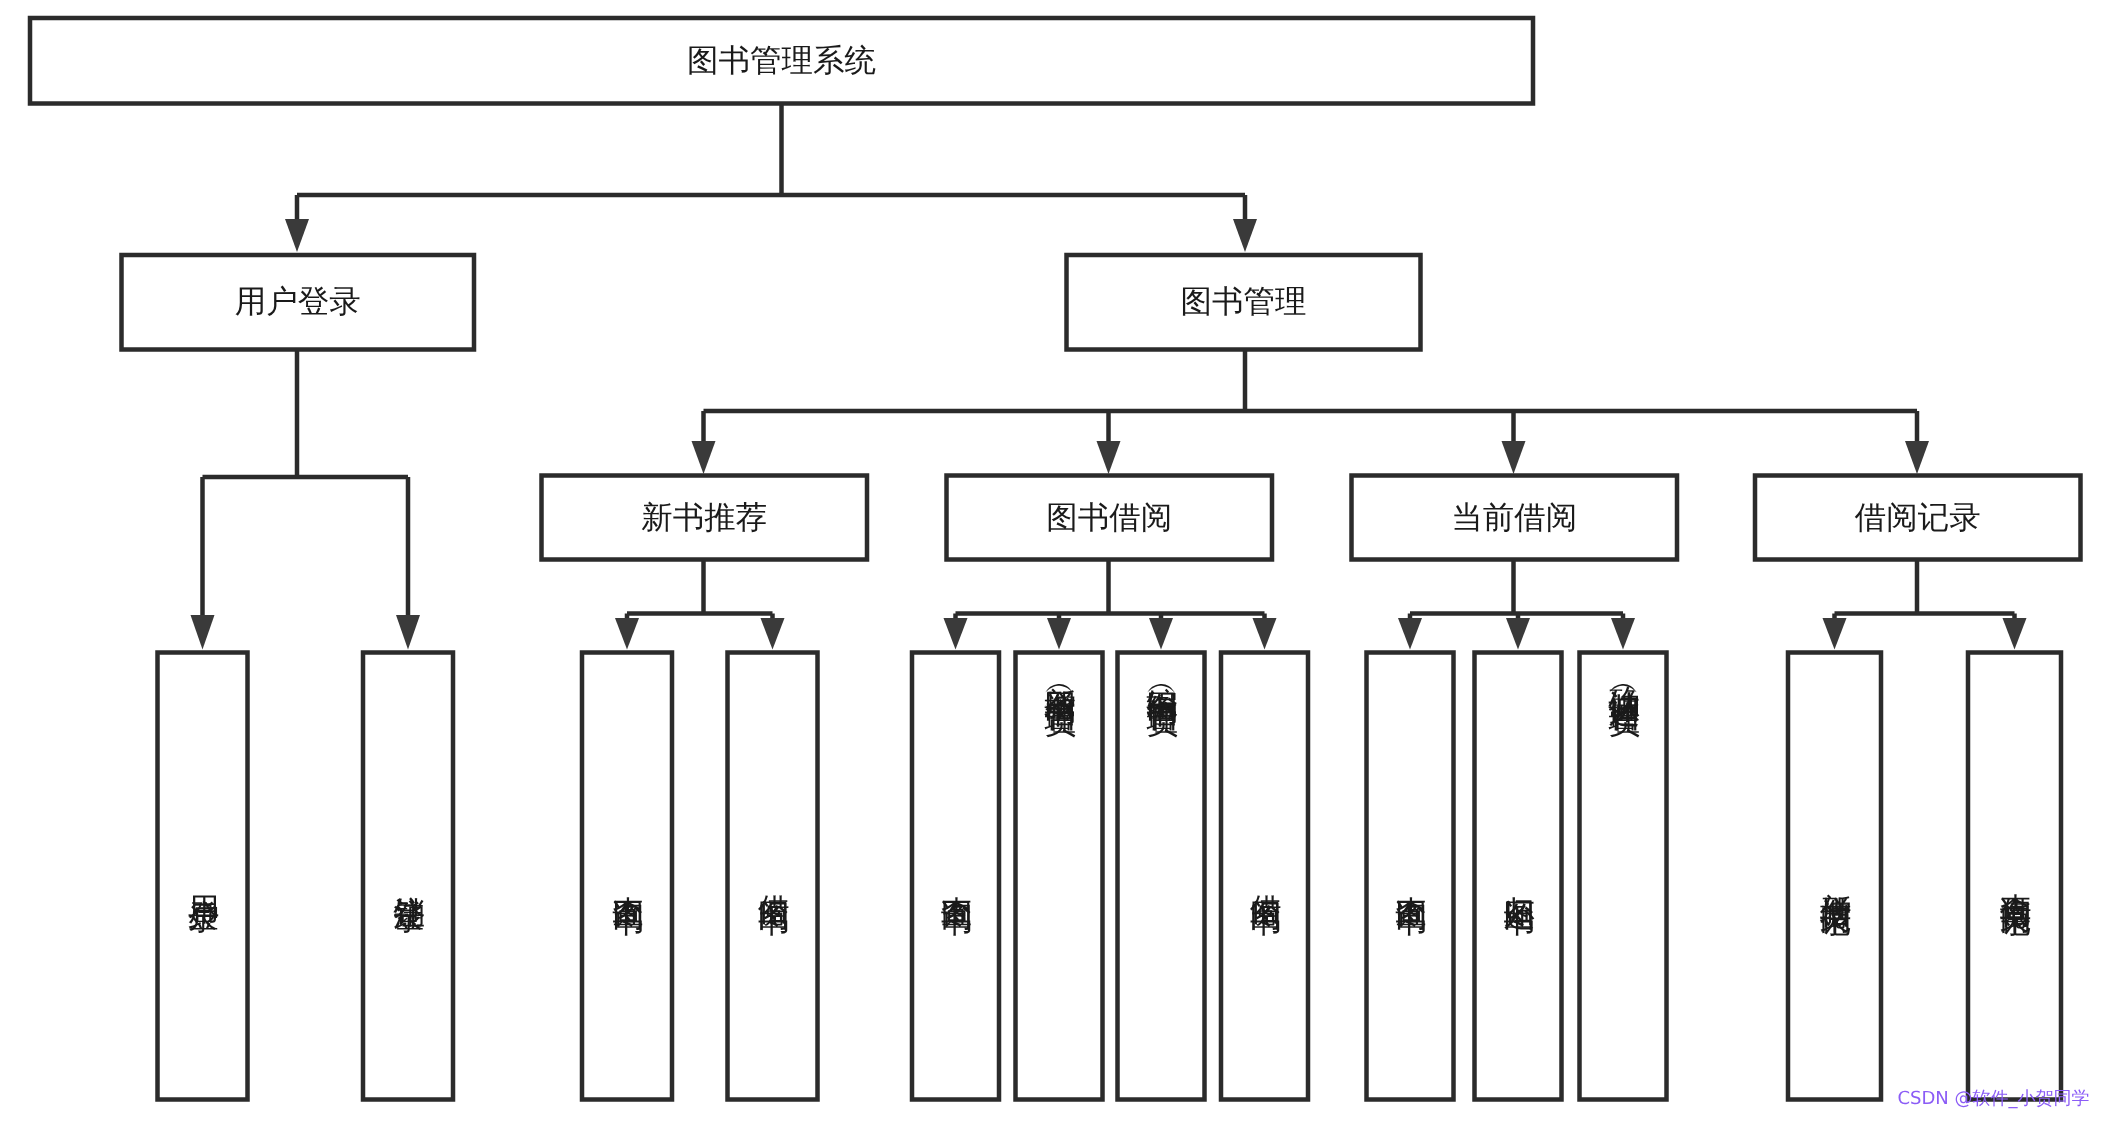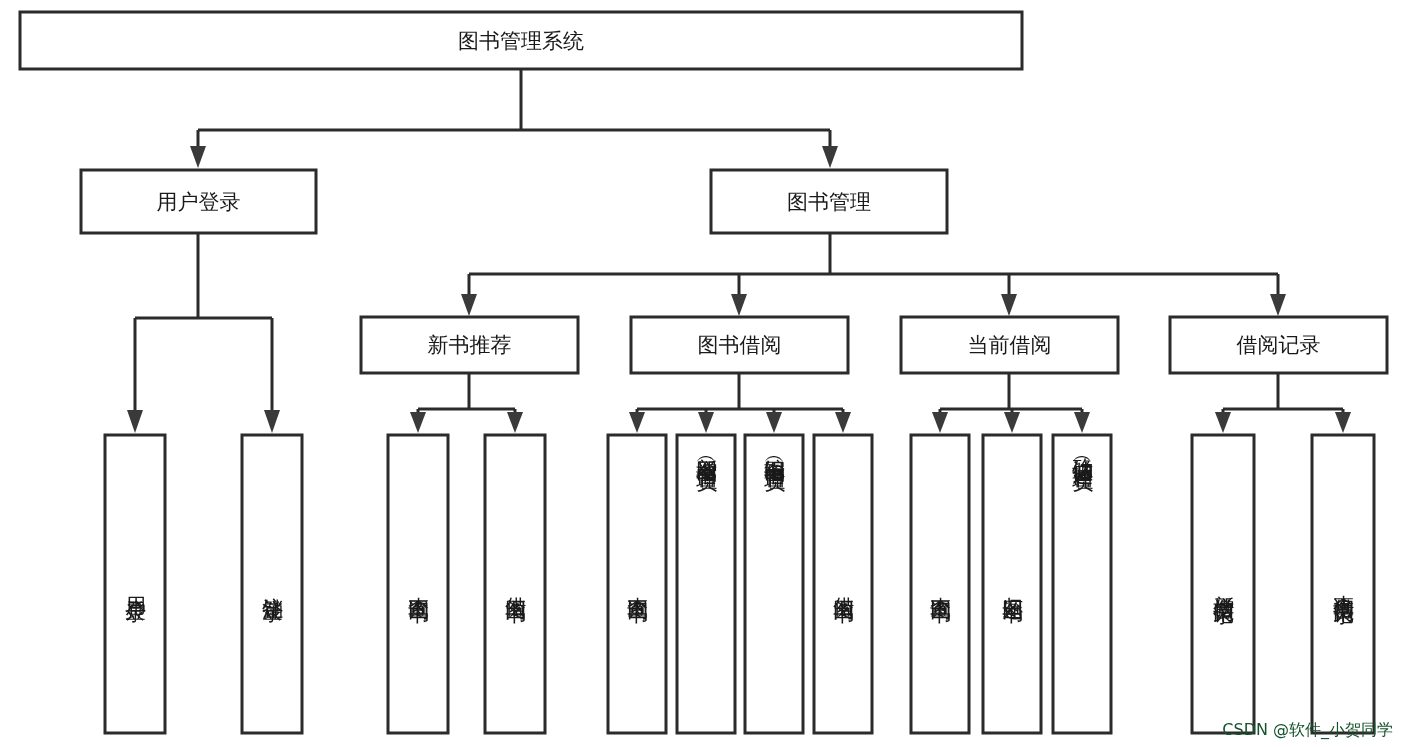--- a/index.html
+++ b/index.html
@@ -63,22 +63,22 @@
     line-height: 1.12;
     color: #1a1a1a;
     letter-spacing: 2px;
     white-space: nowrap;
   }
   .watermark {
     position: absolute;
     right: 12px;
     bottom: 6px;
     font-family: "DejaVu Sans", "Liberation Sans", sans-serif;
-    font-size: 16px;
-    color: #14532d;
+    font-size: 12px;
+    color: #8b5cf6;
     white-space: nowrap;
     pointer-events: none;
   }
 </style>
 </head>
 <body>
 
 <div id="diagram-root">
 
   <svg class="diagram-svg" viewBox="0 0 1405 747">

